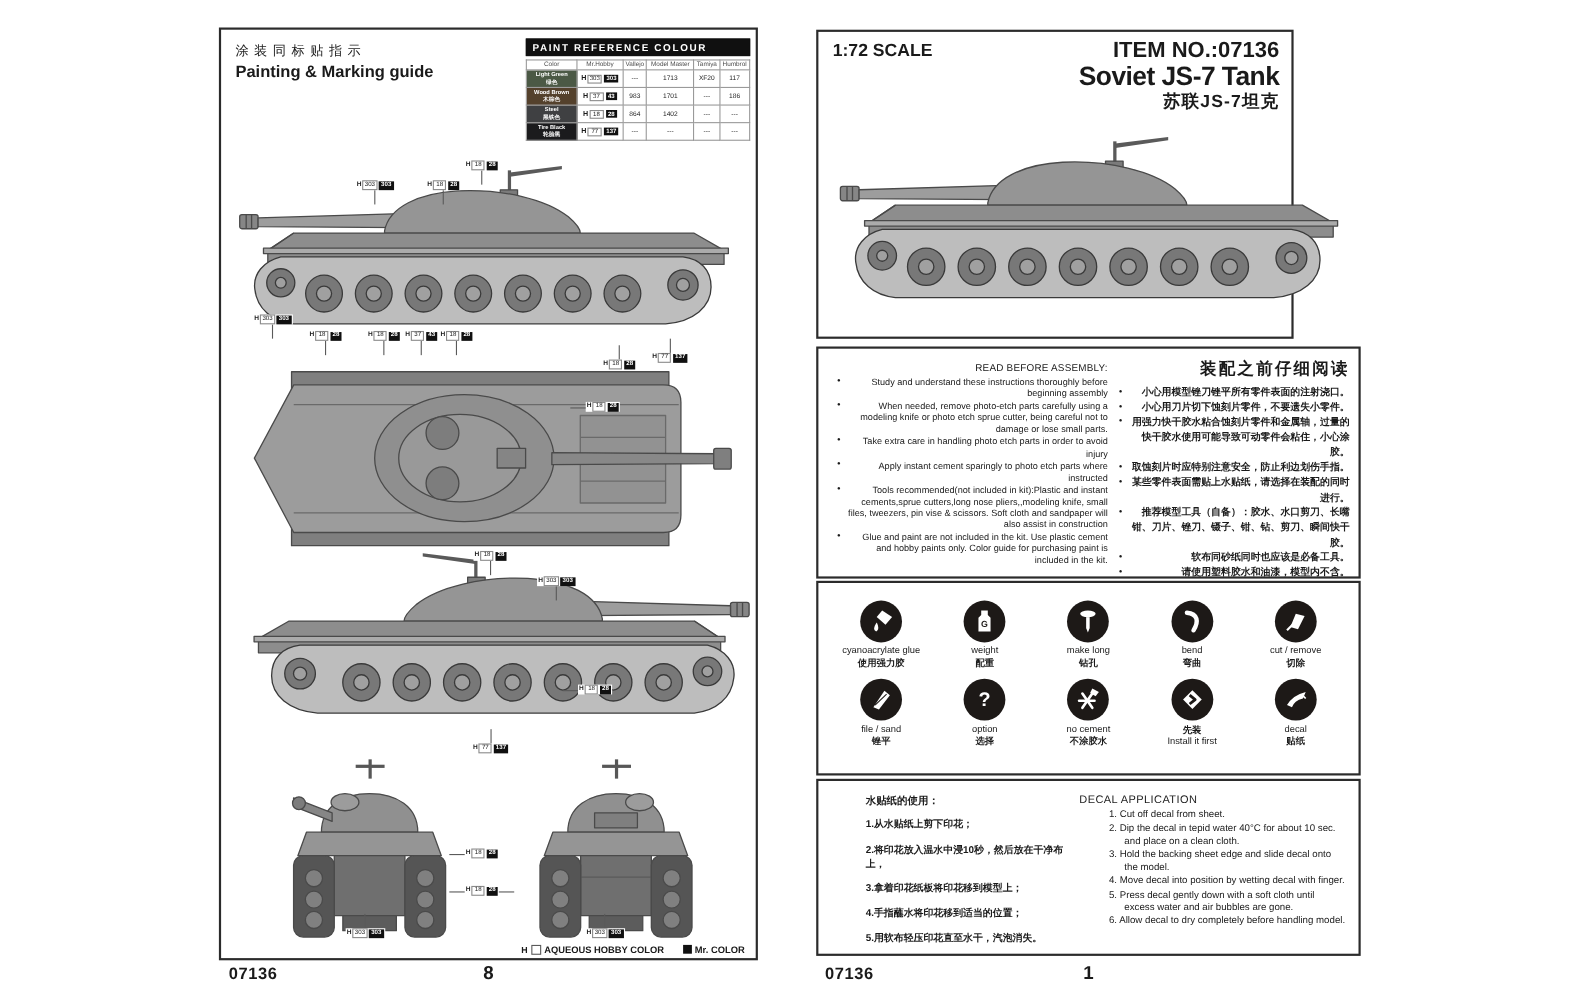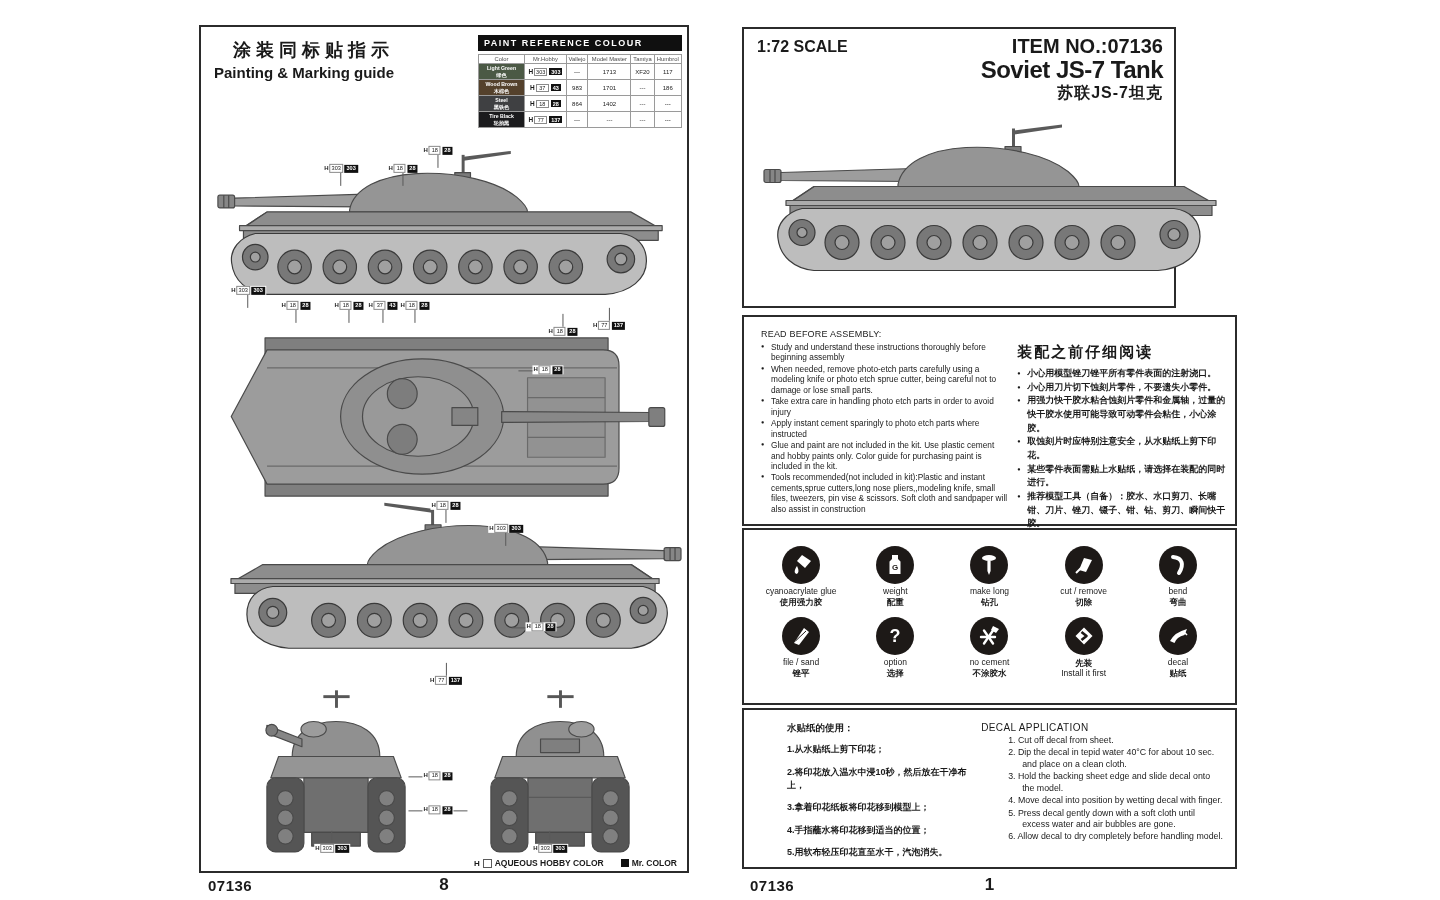--- a/index.html
+++ b/index.html
@@ -3,35 +3,35 @@
 <meta charset="utf-8">
 <style>
   html,body{margin:0;padding:0;}
   body{
     width:1440px;height:900px;position:relative;background:#ffffff;
     font-family:"Liberation Sans", sans-serif;color:#1a1a1a;overflow:hidden;
   }
   .page-box{position:absolute;border:2px solid #2b2b2b;background:#fff;box-sizing:border-box;}
   #left-page{left:199px;top:25px;width:490px;height:848px;}
   #rbox1{left:742px;top:27px;width:434px;height:281px;}
-  #rbox2{left:742px;top:315px;width:495px;height:211px;}
+  #rbox2{left:742px;top:315px;width:495px;height:211px;text-align:right;}
   #rbox3{left:742px;top:528px;width:495px;height:177px;}
   #rbox4{left:742px;top:708px;width:495px;height:161px;padding-left:27px;}
 
   
   .footer-item{position:absolute;font-weight:bold;font-size:15px;letter-spacing:0.5px;text-align:center;}
   .footer-page{position:absolute;font-weight:bold;font-size:17px;text-align:center;}
   #lfooter-item{left:208px;top:877px;}
   #lfooter-page{left:199px;top:875px;width:490px;}
   #rfooter-item{left:750px;top:877px;}
   #rfooter-page{left:742px;top:875px;width:495px;}
 
   
   .lp-header{position:absolute;left:13px;top:11px;}
-  .lp-title-zh{font-size:18px;font-weight:bold;letter-spacing:5px;text-align:right;}
+  .lp-title-zh{font-size:12px;font-weight:normal;letter-spacing:5px;}
   .lp-title-en{font-size:15px;font-weight:bold;margin-top:2px;}
 
   .paint-table{position:absolute;right:5px;top:8px;width:204px;}
   .pt-titlebar{background:#101010;color:#fff;font-weight:bold;font-size:9px;
     letter-spacing:1.5px;padding:2px 5px;border:1px solid #101010;}
   .paint-table table{border-collapse:collapse;width:100%;margin-top:3px;background:#fff;}
   .paint-table th,.paint-table td{border:1px solid #9a9a9a;font-size:6px;text-align:center;padding:1px 0;}
   .paint-table th{color:#4a4a4a;font-weight:normal;font-size:5.8px;line-height:1.1;}
   .paint-table col.c-color{width:46px;}
   .pt-color{padding:1px;}
@@ -72,21 +72,21 @@
   .rp-itemno{font-size:20px;font-weight:bold;}
   .rp-title-en{font-size:24px;font-weight:bold;letter-spacing:-0.5px;}
   .rp-title-zh{font-size:16px;font-weight:bold;letter-spacing:1px;}
 
   .rb2{display:flex;height:100%;}
   .rb-en{width:54%;padding:12px 2px 0 17px;box-sizing:border-box;}
   .rb-en-title{font-size:9px;margin-bottom:3px;letter-spacing:0.2px;}
   .rb-en ul,.rb-zh ul{list-style:none;margin:0;padding:0;}
   .rb-en li{font-size:8.3px;line-height:1.26;position:relative;padding-left:10px;margin-bottom:1px;}
   .rb-en li::before{content:"●";position:absolute;left:0;top:1px;font-size:5.5px;}
-  .rb-zh{width:46%;padding:26px 8px 0 8px;box-sizing:border-box;}
+  .rb-zh{width:46%;padding:9px 8px 0 8px;box-sizing:border-box;}
   .rb-zh-title{font-size:15px;font-weight:bold;letter-spacing:2px;margin-bottom:5px;}
   .rb-zh li{font-size:9px;font-weight:bold;line-height:1.52;position:relative;padding-left:10px;}
   .rb-zh li::before{content:"●";position:absolute;left:0;top:2px;font-size:5.5px;}
 
   .icon-grid{display:grid;grid-template-columns:repeat(5,1fr);row-gap:10px;
      padding:16px 10px 6px 10px;text-align:center;}
   .icon-circle{width:38px;height:38px;border-radius:50%;background:#1d1917;margin:0 auto 3px auto;
      display:flex;align-items:center;justify-content:center;}
   .icon-en{font-size:8.5px;line-height:1.15;}
   .icon-zh{font-size:8.5px;font-weight:bold;line-height:1.25;}
@@ -483,31 +483,31 @@
 
 <div class="page-box" id="rbox2">
   <div class="rb2">
     <div class="rb-en">
       <div class="rb-en-title">READ BEFORE ASSEMBLY:</div>
       <ul>
           <li>Study and understand these instructions thoroughly before beginning assembly</li>
           <li>When needed, remove photo-etch parts carefully using a modeling knife or photo etch sprue cutter, being careful not to damage or lose small parts.</li>
           <li>Take extra care in handling photo etch parts in order to avoid injury</li>
           <li>Apply instant cement sparingly to photo etch parts where instructed</li>
+          <li>Tools recommended(not included in kit):Plastic and instant cements,sprue cutters,long nose pliers,,modeling knife, small files, tweezers, pin vise &amp; scissors. Soft cloth and sandpaper will also assist in construction</li>
           <li>Glue and paint are not included in the kit. Use plastic cement and hobby paints only. Color guide for purchasing paint is included in the kit.</li>
-          <li>Tools recommended(not included in kit):Plastic and instant cements,sprue cutters,long nose pliers,,modeling knife, small files, tweezers, pin vise &amp; scissors. Soft cloth and sandpaper will also assist in construction</li>
         </ul>
     </div>
     <div class="rb-zh">
       <div class="rb-zh-title">装配之前仔细阅读</div>
       <ul>
           <li>小心用模型锉刀锉平所有零件表面的注射浇口。</li>
           <li>小心用刀片切下蚀刻片零件，不要遗失小零件。</li>
           <li>用强力快干胶水粘合蚀刻片零件和金属轴，过量的快干胶水使用可能导致可动零件会粘住，小心涂胶。</li>
-          <li>取蚀刻片时应特别注意安全，从水贴纸上剪下印花。</li>
+          <li>取蚀刻片时应特别注意安全，防止利边划伤手指。</li>
           <li>某些零件表面需贴上水贴纸，请选择在装配的同时进行。</li>
           <li>推荐模型工具（自备）：胶水、水口剪刀、长嘴钳、刀片、锉刀、镊子、钳、钻、剪刀、瞬间快干胶。</li>
           <li>软布同砂纸同时也应该是必备工具。</li>
           <li>请使用塑料胶水和油漆，模型内不含。</li>
         </ul>
     </div>
   </div>
 </div>
 
 <div class="page-box" id="rbox3">
@@ -547,36 +547,36 @@
             </g>
           </svg>
       </div>
       <div class="icon-en">make long</div>
       <div class="icon-zh">钻孔</div>
     </div>
 
     <div class="icon-cell">
       <div class="icon-circle">
         <svg width="24" height="24" viewBox="0 0 24 24">
+            <path d="M7,4 C17,5 18,12 13,20" stroke="#fff" stroke-width="4" fill="none" stroke-linecap="round"></path>
+          </svg>
+      </div>
+      <div class="icon-en">bend</div>
+      <div class="icon-zh">弯曲</div>
+    </div>
+
+    <div class="icon-cell">
+      <div class="icon-circle">
+        <svg width="24" height="24" viewBox="0 0 24 24">
             <polygon points="7,17 12,5 20,7 14,19" fill="#fff"></polygon>
             <line x1="4" y1="20" x2="9" y2="15" stroke="#fff" stroke-width="2"></line>
           </svg>
       </div>
       <div class="icon-en">cut / remove</div>
       <div class="icon-zh">切除</div>
-    </div>
-
-    <div class="icon-cell">
-      <div class="icon-circle">
-        <svg width="24" height="24" viewBox="0 0 24 24">
-            <path d="M7,4 C17,5 18,12 13,20" stroke="#fff" stroke-width="4" fill="none" stroke-linecap="round"></path>
-          </svg>
-      </div>
-      <div class="icon-en">bend</div>
-      <div class="icon-zh">弯曲</div>
     </div>
 
     <div class="icon-cell">
       <div class="icon-circle">
         <svg width="24" height="24" viewBox="0 0 24 24">
             <polygon points="5,19 15,4 20,8 10,21" fill="#fff"></polygon>
             <line x1="6.5" y1="17" x2="17" y2="7" stroke="#1d1917" stroke-width="1"></line>
           </svg>
       </div>
       <div class="icon-en">file / sand</div>

